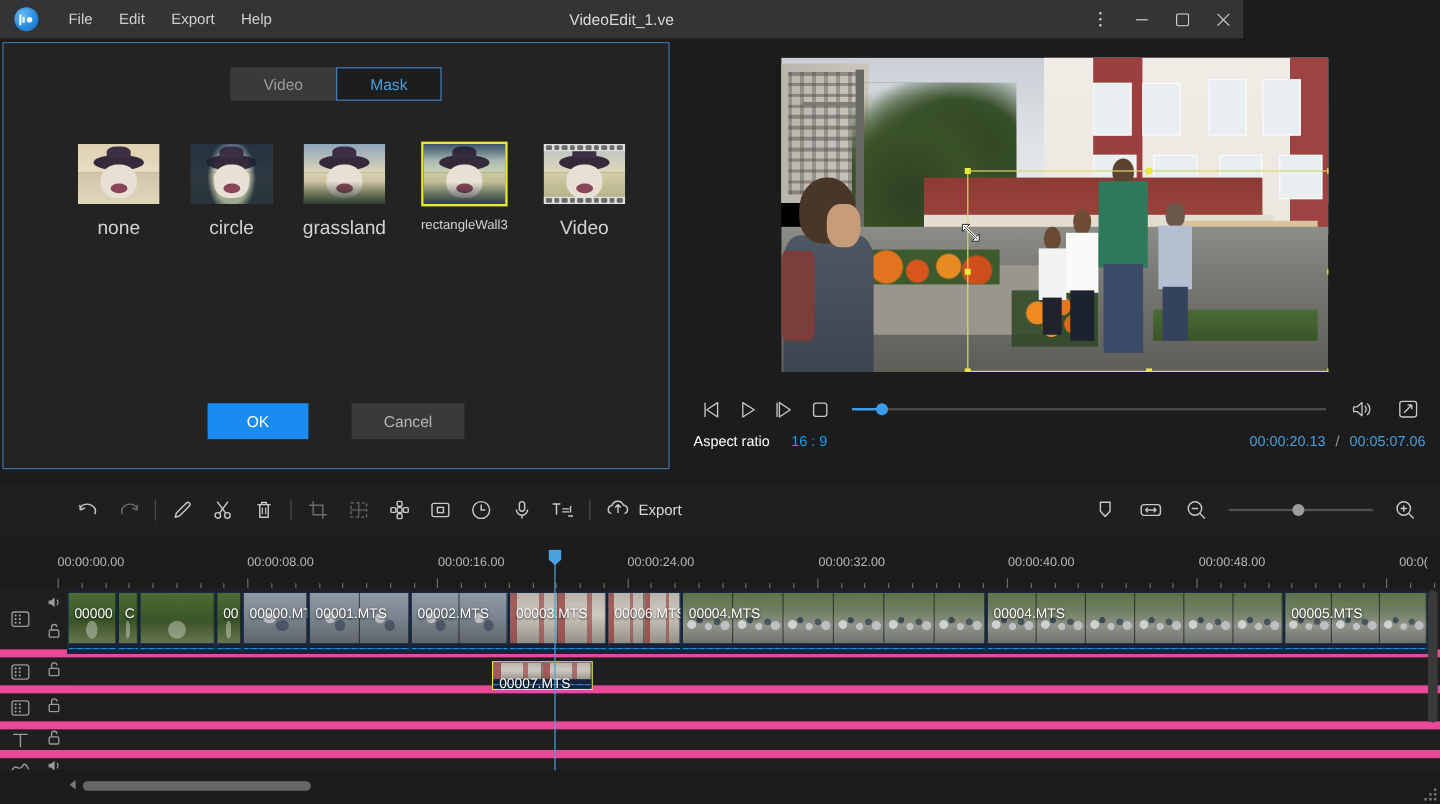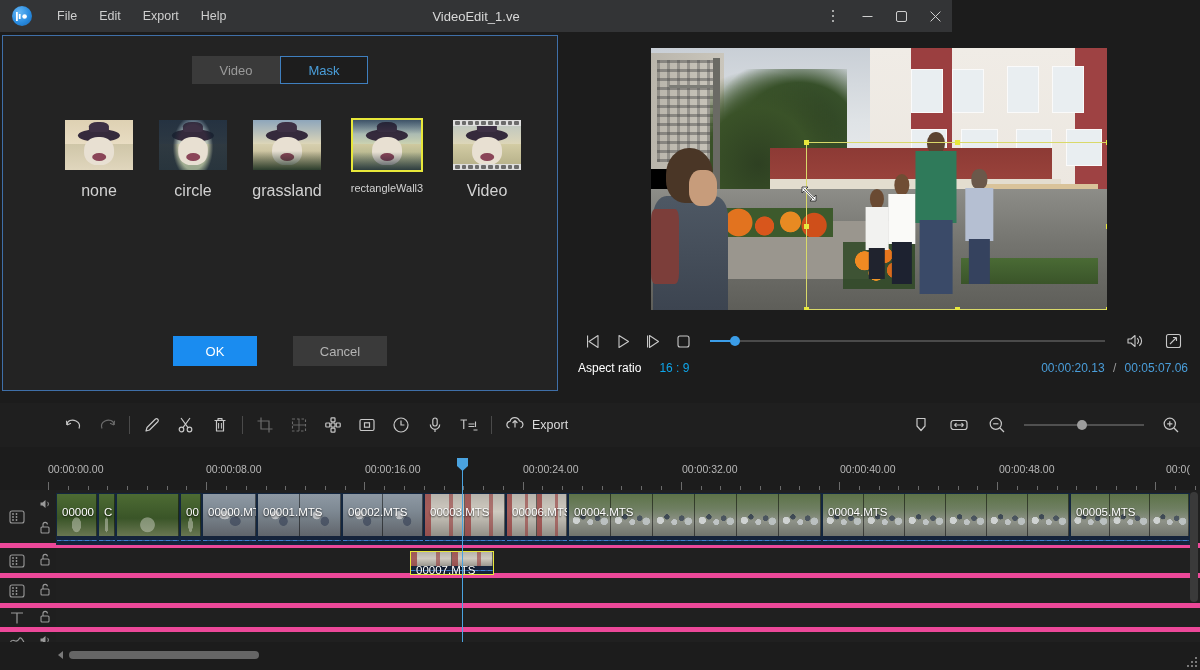--- a/index.html
+++ b/index.html
@@ -7,21 +7,21 @@
     width: 1200px; height: 670px;
     background: #1c1c1c;
     font-family: "Liberation Sans", sans-serif;
     color: #d4d4d4;
     overflow: hidden;
   }
   #app { position: relative; width: 1200px; height: 670px; background: #1c1c1c; }
 
   
   .titlebar {
-    position: absolute; left:0; top:0; width:952px; height:32px;
+    position: absolute; left:0; top:0; width:1036px; height:32px;
     background:#333436; display:flex; align-items:center;
   }
   .logo {
     width:20px; height:20px; border-radius:50%; margin-left:12px;
     background: radial-gradient(circle at 35% 32%, #67b8f5 0%, #2a8ce0 55%, #1668b8 100%);
     display:flex; align-items:center; justify-content:center;
     flex:0 0 auto;
   }
   .logo svg { display:block; }
   .menu { display:flex; align-items:center; margin-left:16px; gap:4px; }
@@ -241,21 +241,21 @@
   .zs-knob { position:absolute; left:44%; width:10px; height:10px; border-radius:50%; background:#9d9d9d; }
 
   
   .ruler { position:absolute; left:0; top:460px; width:1200px; height:30px; background:#1c1c1c; }
   .rlabel { position:absolute; top:3px; font-size:10.5px; color:#b8b8b8; white-space:nowrap;text-align:center; }
   .ticks { position:absolute; left:0; top:22px; width:1200px; height:8px; }
   .tk { position:absolute; bottom:0; width:1px; background:#6b6b6b; }
   .tk.major { height:8px; } .tk.minor { height:4px; }
 
   .tracks { position:absolute; left:0; top:490px; width:1200px; height:152px; }
-  .track { position:absolute; left:0; width:1200px; border-bottom:5px solid #ec4899; }
+  .track { position:absolute; left:0; width:1200px; border-bottom:7px solid #ec4899; }
   .track-head {
     position:absolute; left:0; top:0; width:34px; height:100%;
     display:flex; align-items:center; justify-content:center; background:#1f1f1f;
   }
   .track-ctrls {
     position:absolute; left:34px; top:0; width:22px; height:100%;
     display:flex; flex-direction:column; align-items:center; justify-content:center; gap:6px;
     background:#1f1f1f;
   }
   .track-body { position:absolute; left:56px; top:0; right:0; height:100%; background:#202020; }

